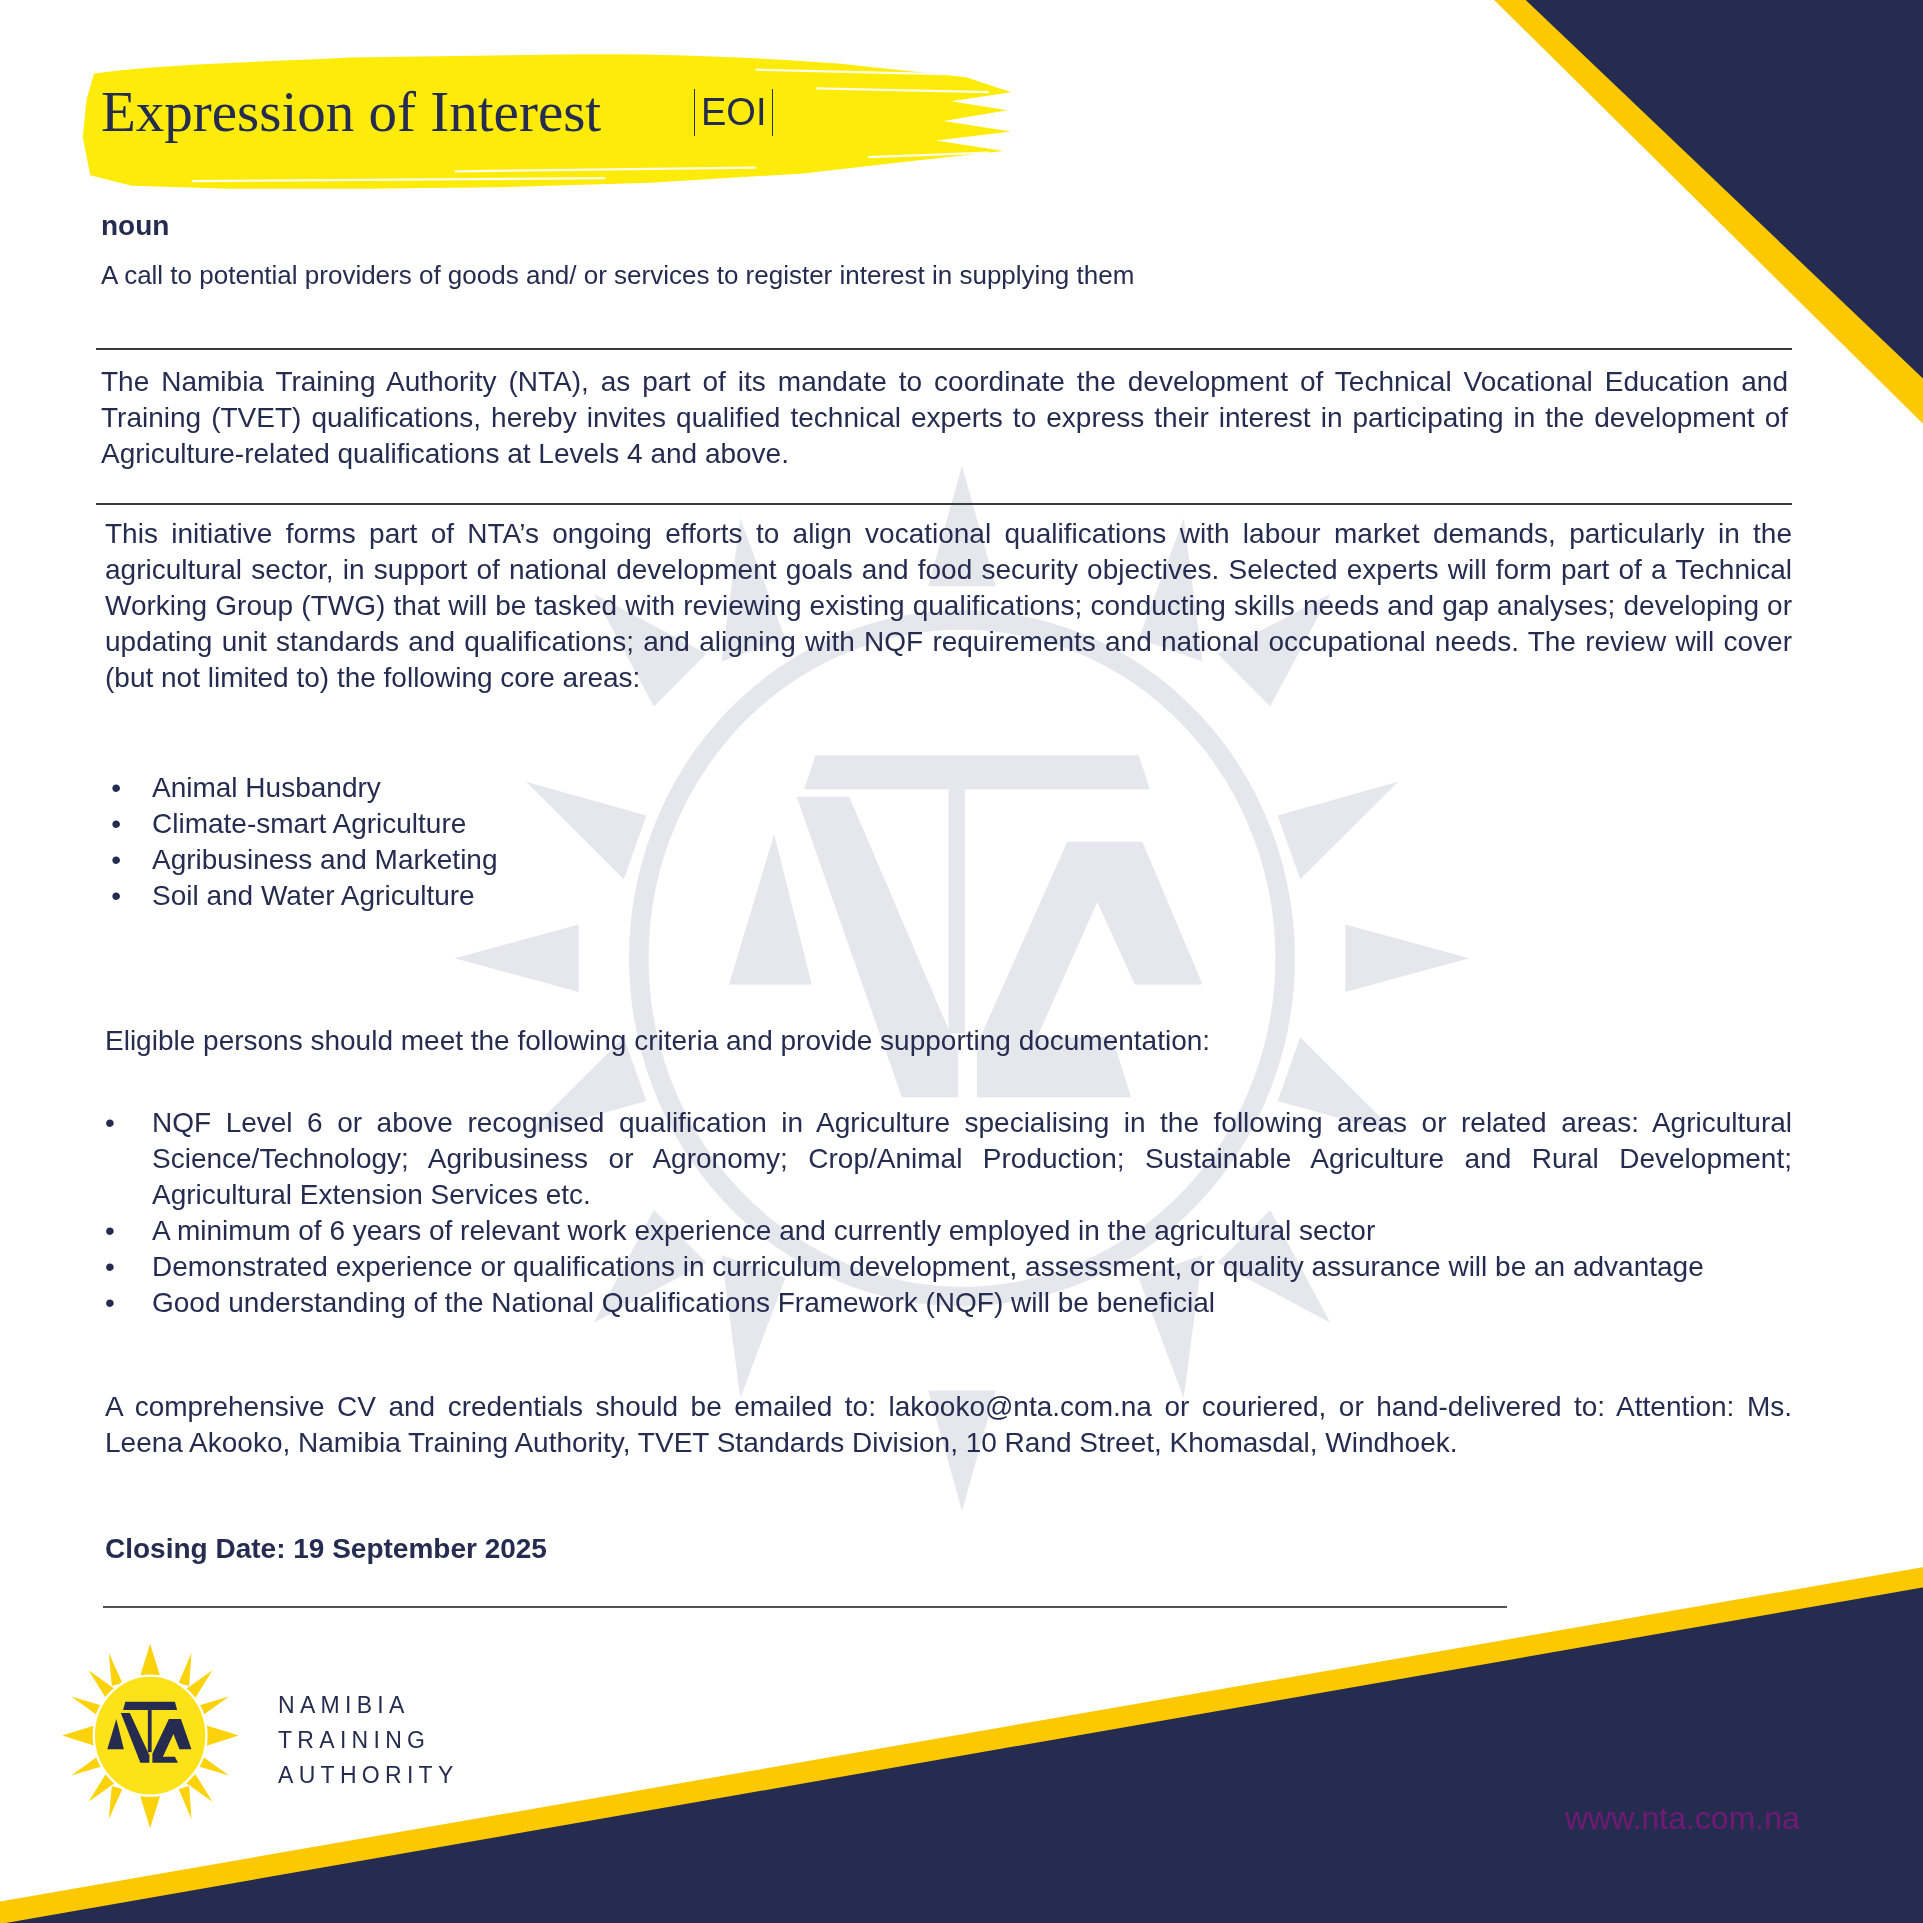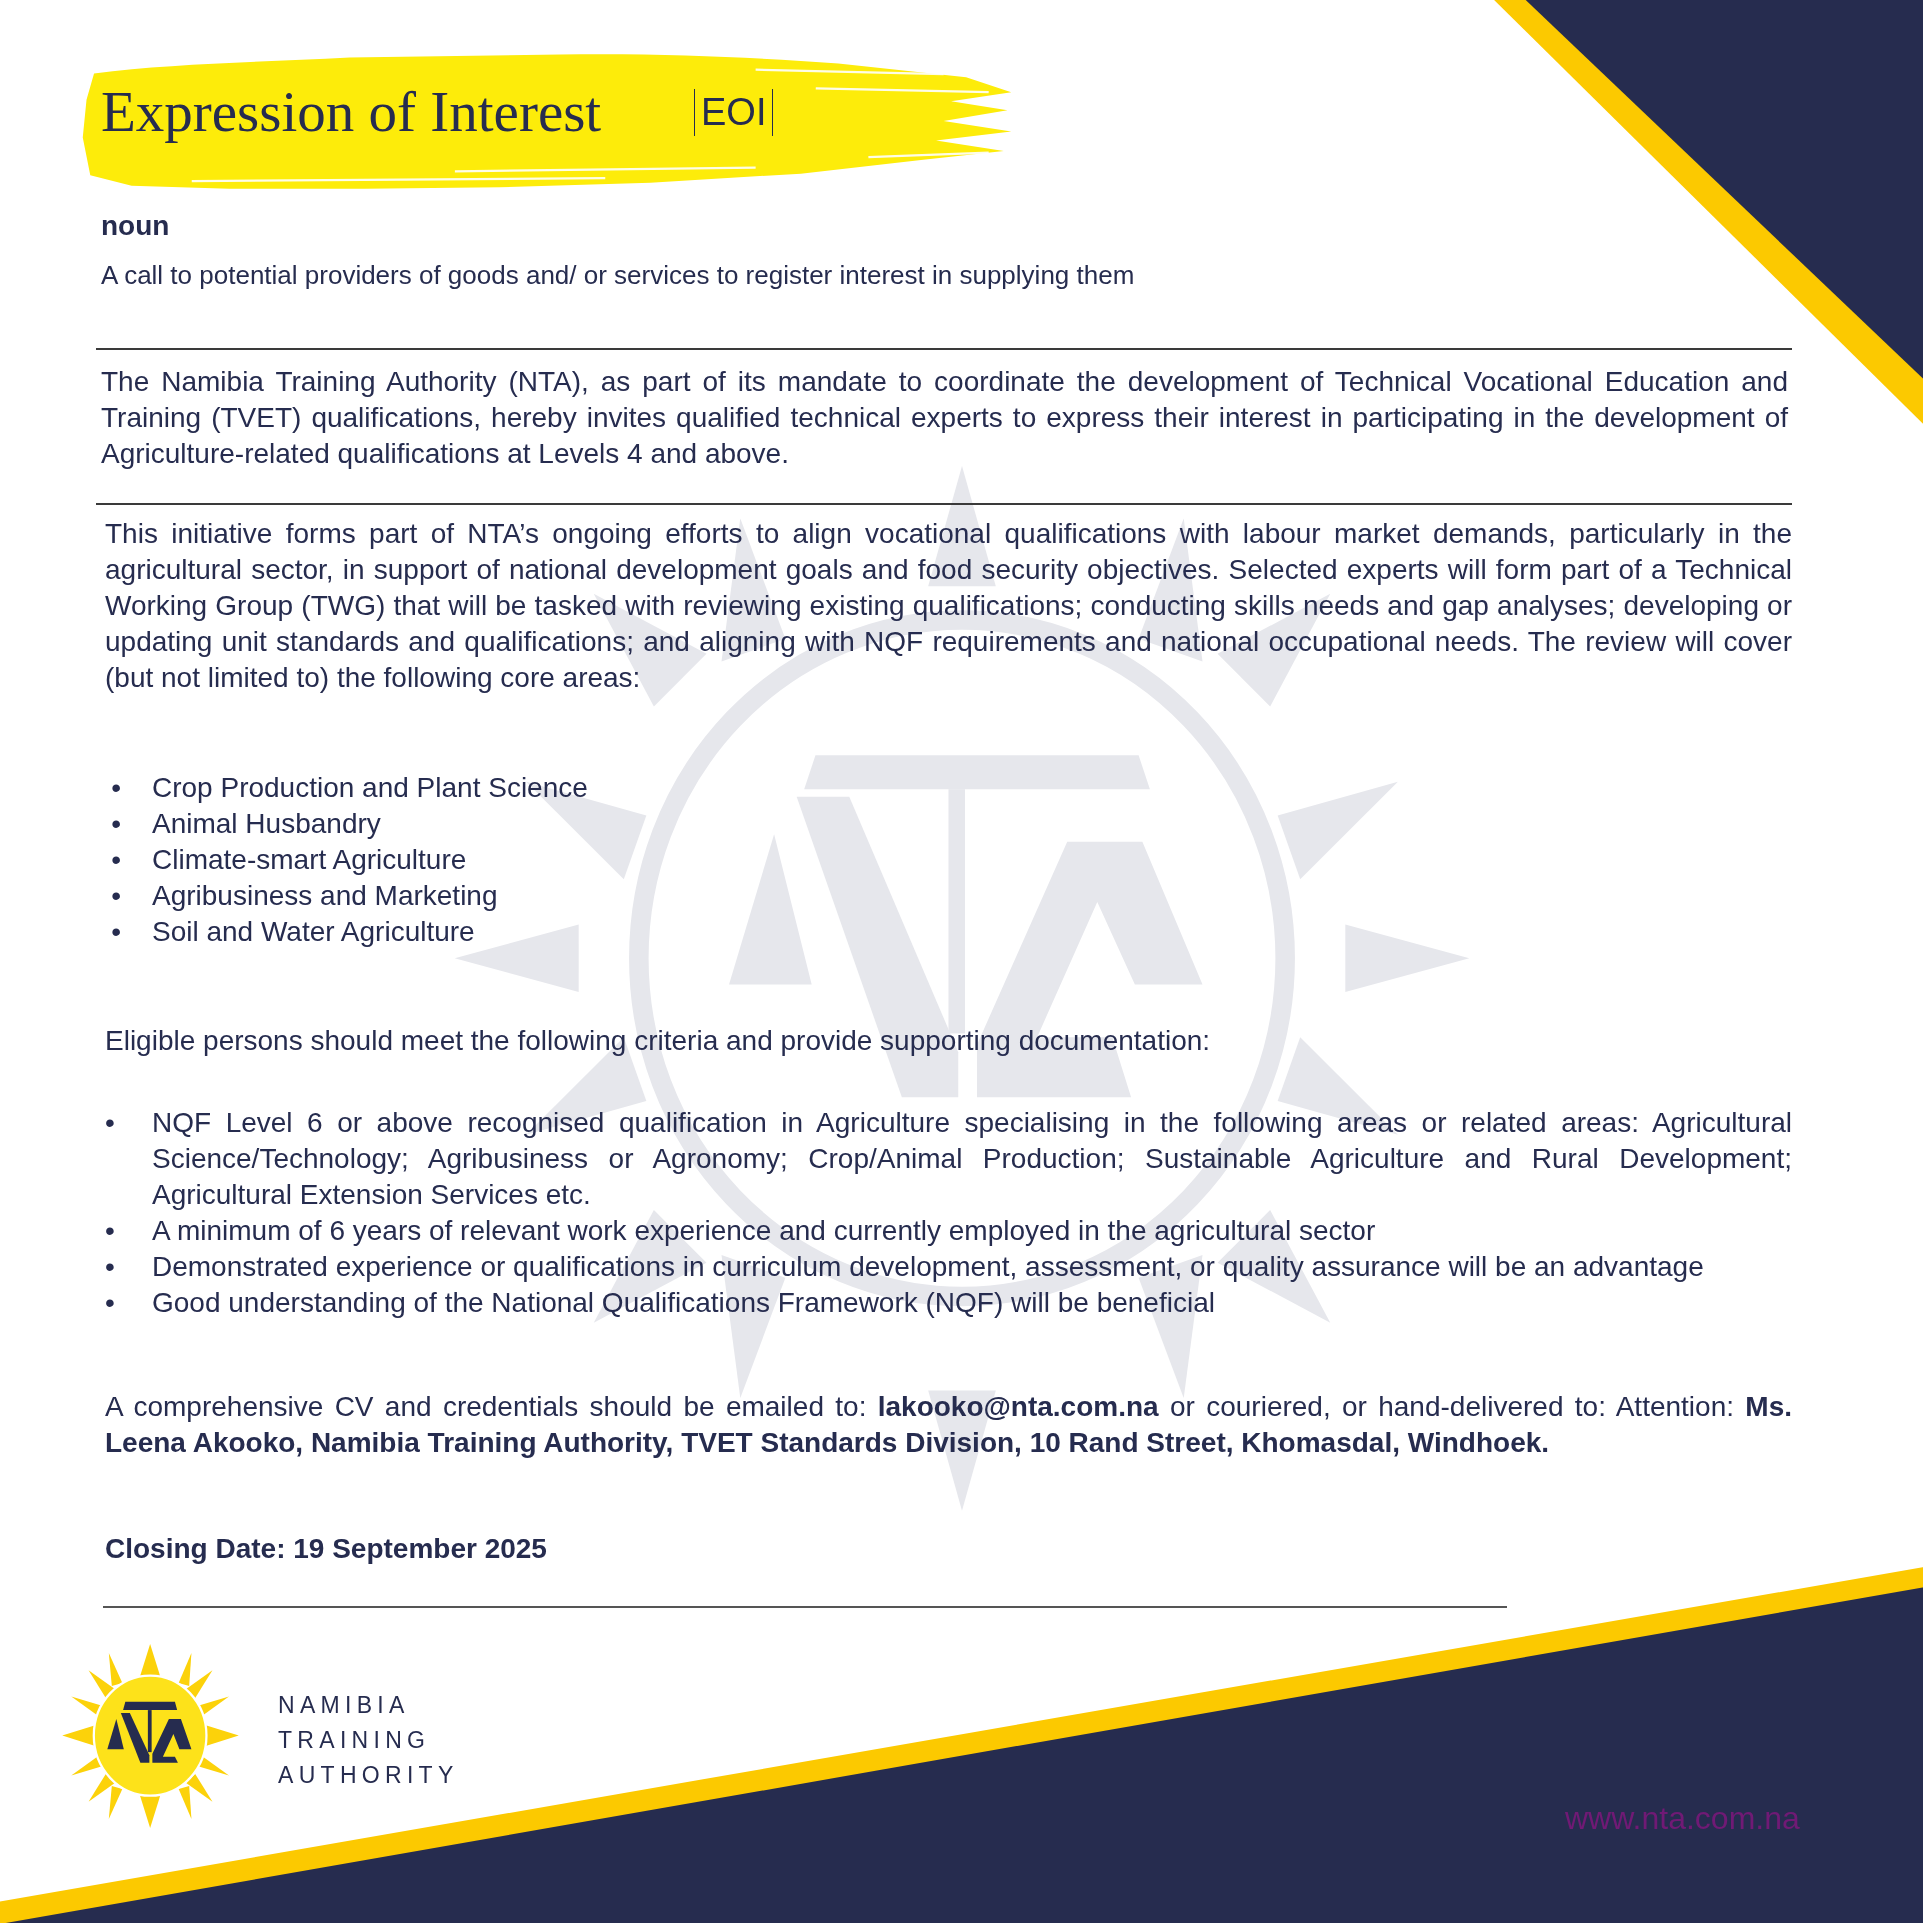--- a/index.html
+++ b/index.html
@@ -43,21 +43,21 @@
   ul.bul li { position: relative; padding-left: 47px; }
   ul.bul li::before {
     content: "\2022"; position: absolute; left: 0; top: 0; width: 22.5px; text-align: center;
   }
   .areas { left: 105px; top: 770px; width: 751px; }
   .criteria-intro { left: 105px; top: 1025px; font-size: 28px; white-space: nowrap; }
   .criteria { left: 105px; top: 1105px; width: 1687px; }
   .criteria li { text-align: justify; text-align-last: left; }
 
   .contact { left: 105px; top: 1389px; width: 1687px; font-size: 28px; line-height: 36px; text-align: justify; text-align-last: left; }
-  .contact b { font-weight: bold; }
+  .contact b { font-weight: normal; }
   .closing { left: 105px; top: 1533px; font-size: 28px; font-weight: bold; white-space: nowrap; }
 
   .logo { position: absolute; left: 62px; top: 1644px; width: 177px; height: 184px; }
   .logo-text {
     position: absolute; left: 278px; top: 1688px; font-size: 23px; line-height: 35px;
     letter-spacing: 5.3px; color: #262c4f;
   }
   .website { position: absolute; left: 1565px; top: 1800px; font-size: 32px; color: #701a75; white-space: nowrap; }
 </style>
 </head>
@@ -122,21 +122,20 @@
 
 <div class="rule" style="left:96px; top:348px; width:1696px;"></div>
 
 <div class="para p1">The Namibia Training Authority (NTA), as part of its mandate to coordinate the development of Technical Vocational Education and Training (TVET) qualifications, hereby invites qualified technical experts to express their interest in participating in the development of Agriculture-related qualifications at Levels 4 and above.</div>
 
 <div class="rule" style="left:96px; top:503px; width:1696px;"></div>
 
 <div class="para p2">This initiative forms part of NTA’s ongoing efforts to align vocational qualifications with labour market demands, particularly in the agricultural sector, in support of national development goals and food security objectives. Selected experts will form part of a Technical Working Group (TWG) that will be tasked with reviewing existing qualifications; conducting skills needs and gap analyses; developing or updating unit standards and qualifications; and aligning with NQF requirements and national occupational needs. The review will cover (but not limited to) the following core areas:</div>
 
 <ul class="bul areas">
-  <li>Crop Production and Plant Science</li>
   <li>Animal Husbandry</li>
   <li>Climate-smart Agriculture</li>
   <li>Agribusiness and Marketing</li>
   <li>Soil and Water Agriculture</li>
 </ul>
 
 <div class="abs criteria-intro">Eligible persons should meet the following criteria and provide supporting documentation:</div>
 
 <ul class="bul criteria">
   <li>NQF Level 6 or above recognised qualification in Agriculture specialising in the following areas or related areas: Agricultural Science/Technology; Agribusiness or Agronomy; Crop/Animal Production; Sustainable Agriculture and Rural Development; Agricultural Extension Services etc.</li>

